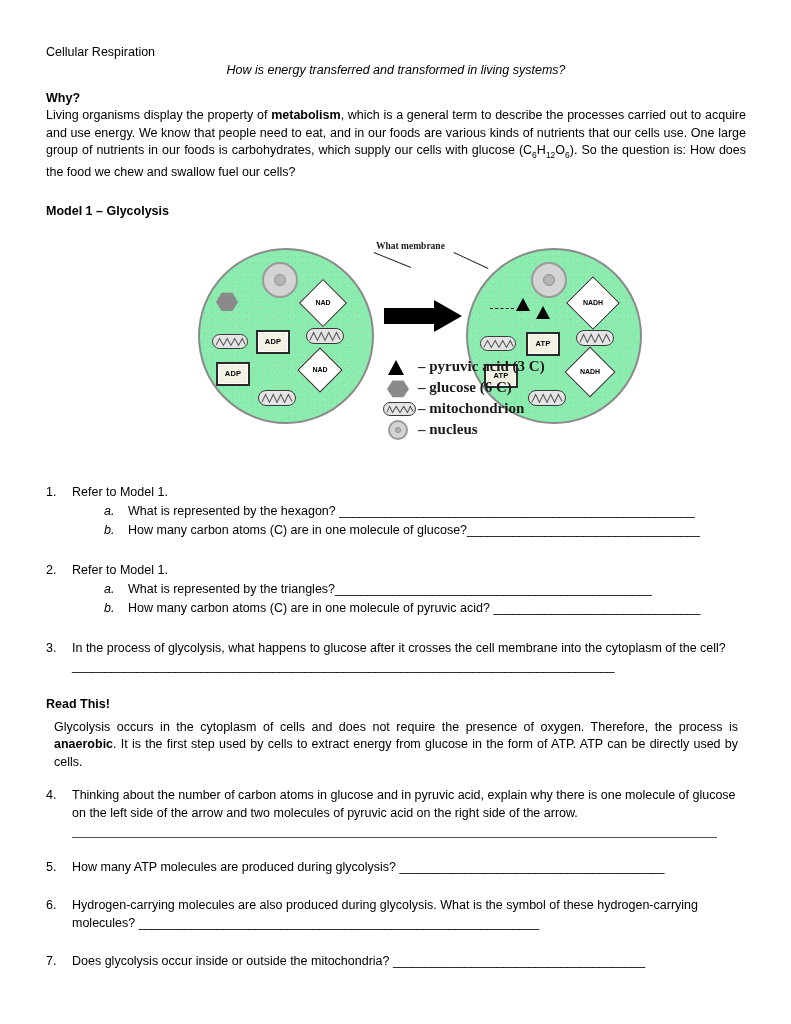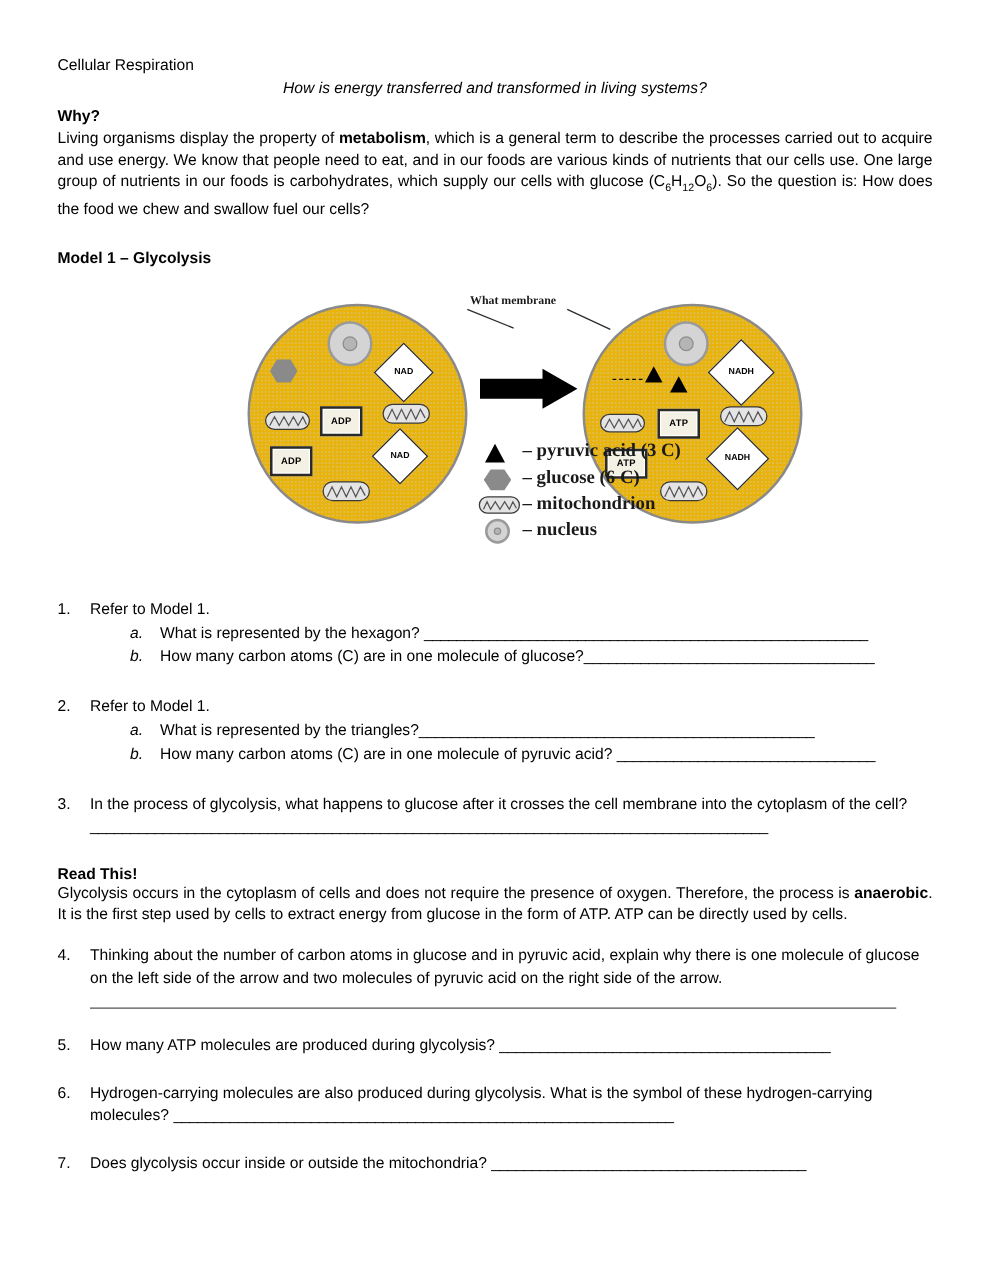--- a/index.html
+++ b/index.html
@@ -10,30 +10,30 @@
     position:relative;
     overflow:hidden;
   }
   .page{position:absolute;left:0;top:0;width:791px;height:1024px;}
   .content{position:absolute;left:46px;top:44px;width:700px;}
 
   .title{text-align:center;font-weight:bold;font-size:12.5px;line-height:17px;}
   .subtitle{text-align:left;font-weight:normal;font-size:12.5px;line-height:17px;}
   .essential{text-align:center;font-style:italic;font-size:12.5px;line-height:18px;margin-bottom:2px;}
 
-  .h-bold{font-weight:bold;font-size:12.5px;line-height:17px;margin-top:6px;}
+  .h-bold{font-weight:bold;font-size:12.5px;line-height:17px;margin-top:11px;}
   p.body{font-size:12.5px;line-height:17.6px;text-align:justify;margin:0;}
   .model-head{font-weight:bold;font-size:12.5px;margin-top:22px;}
 
   
   .diagram{position:relative;width:700px;height:215px;margin-top:20px;}
   .cell{
     position:absolute;border-radius:50%;
     border:2.5px solid #8a8a8a;
-    background:#eab308;
+    background:#86efac;
     box-sizing:border-box;
     overflow:hidden;
   }
   .cell .noise{
     position:absolute;left:0;top:0;right:0;bottom:0;
     opacity:.55;
     background-image:
       radial-gradient(#b9b9b9 .6px, transparent .7px),
       radial-gradient(#cfcfcf .5px, transparent .6px),
       radial-gradient(#a8a8a8 .4px, transparent .5px);
@@ -107,21 +107,21 @@
   
   .qwrap{margin-top:30px;}
   .q{display:flex;font-size:12.5px;line-height:18px;margin-top:13px;}
   .qnum{width:26px;flex:0 0 26px;}
   .qtext{flex:1;}
   .sub{display:flex;font-size:12.5px;line-height:18px;margin-left:58px;margin-top:1px;}
   .subnum{width:24px;flex:0 0 24px;font-style:italic;}
   .subtext{flex:1;}
   .blank{letter-spacing:-0.5px;}
   .readhead{font-weight:bold;font-size:12.5px;margin-top:22px;}
-  .readbody{font-size:12.5px;line-height:17.6px;text-align:justify;margin:0;}
+  .readbody{font-size:12.5px;line-height:17.6px;text-align:justify;margin:8px;}
   .bold{font-weight:bold;}
   sub{font-size:8.5px;}
   .longline{display:block;margin-top:14px;border-bottom:1.2px solid #555;width:645px;margin-left:0;height:1px;}
 </style>
 </head>
 <body>
 
 <div class="page">
   <div class="content">
 

